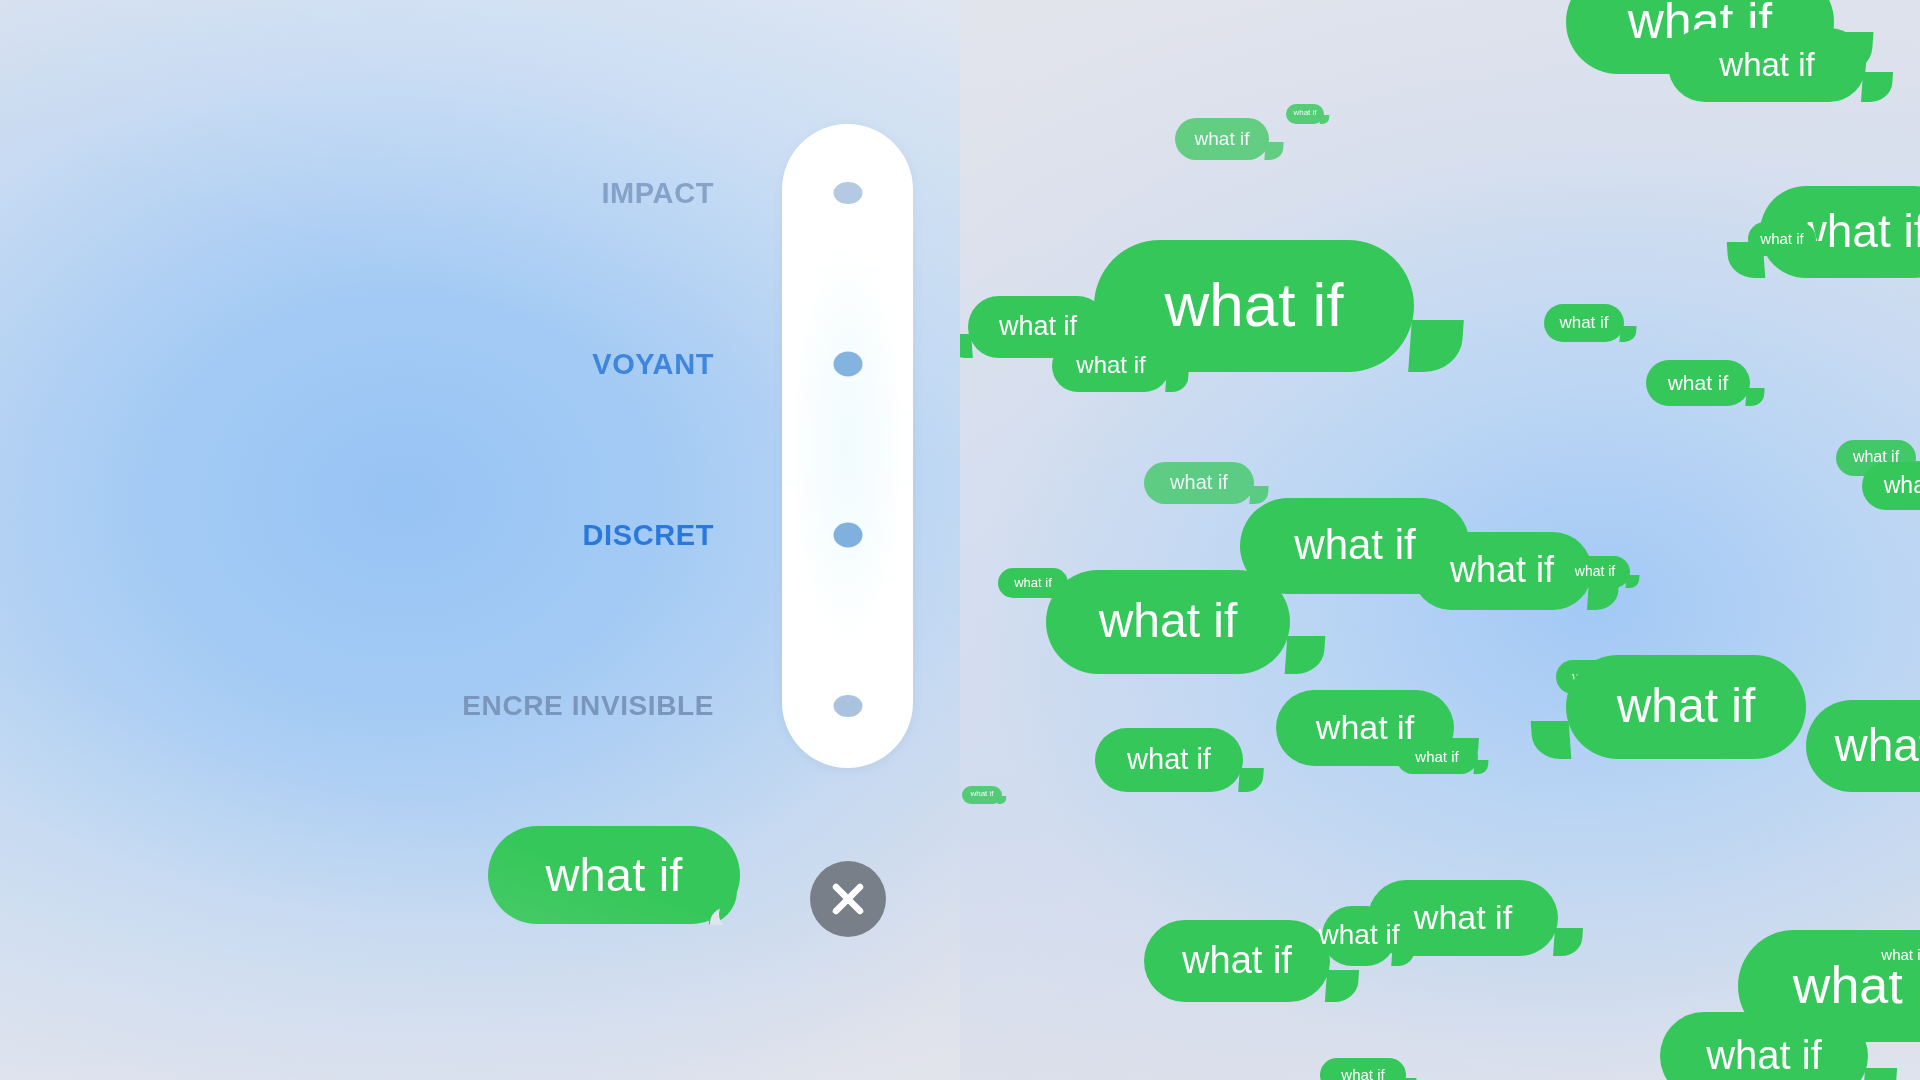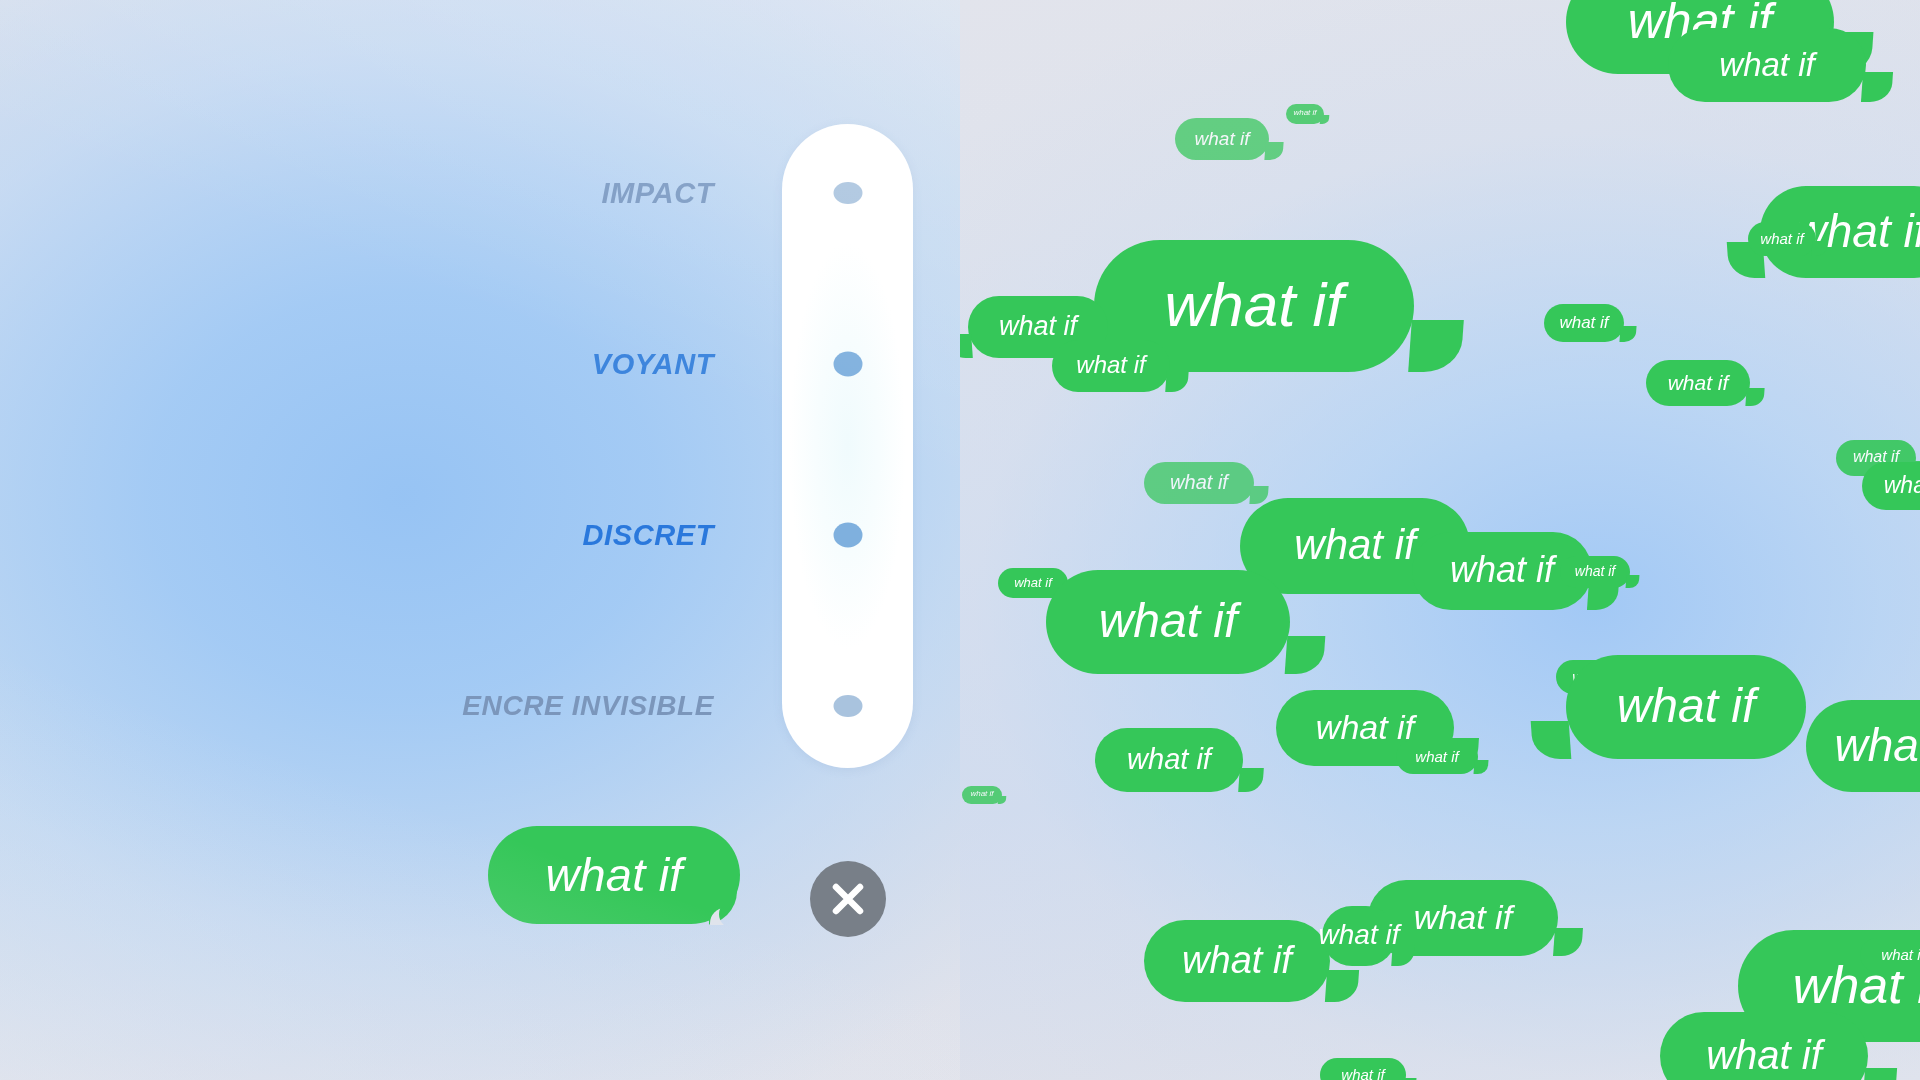--- a/index.html
+++ b/index.html
@@ -1,21 +1,21 @@
 <!DOCTYPE html>
 <html><head>
 <meta charset="utf-8">
 <style>
   html,body{margin:0;padding:0;}
   body{
     width:1920px;height:1080px;overflow:hidden;position:relative;
     font-family:"Liberation Sans","DejaVu Sans",sans-serif;
     background:#e3e5ed;
   }
-  #stage{position:absolute;inset:0;width:1920px;height:1080px;overflow:hidden;font-style:italic;}
+  #stage{position:absolute;inset:0;width:1920px;height:1080px;overflow:hidden;}
 
   
   .left-panel{
     position:absolute;left:0;top:0;width:960px;height:1080px;overflow:hidden;
     background:
       radial-gradient(120% 86% at 42% 46%, rgba(150,195,244,.98) 0%, rgba(160,201,245,.92) 22%, rgba(186,214,245,.62) 48%, rgba(214,224,240,.20) 72%, rgba(224,228,238,0) 88%),
       linear-gradient(160deg,#dee2ec 0%,#d9e0ee 18%,#cedded 38%,#cbdcee 58%,#dcdfe9 82%,#e3e4eb 100%);
   }
   .left-panel::after{
     content:"";position:absolute;inset:0;

